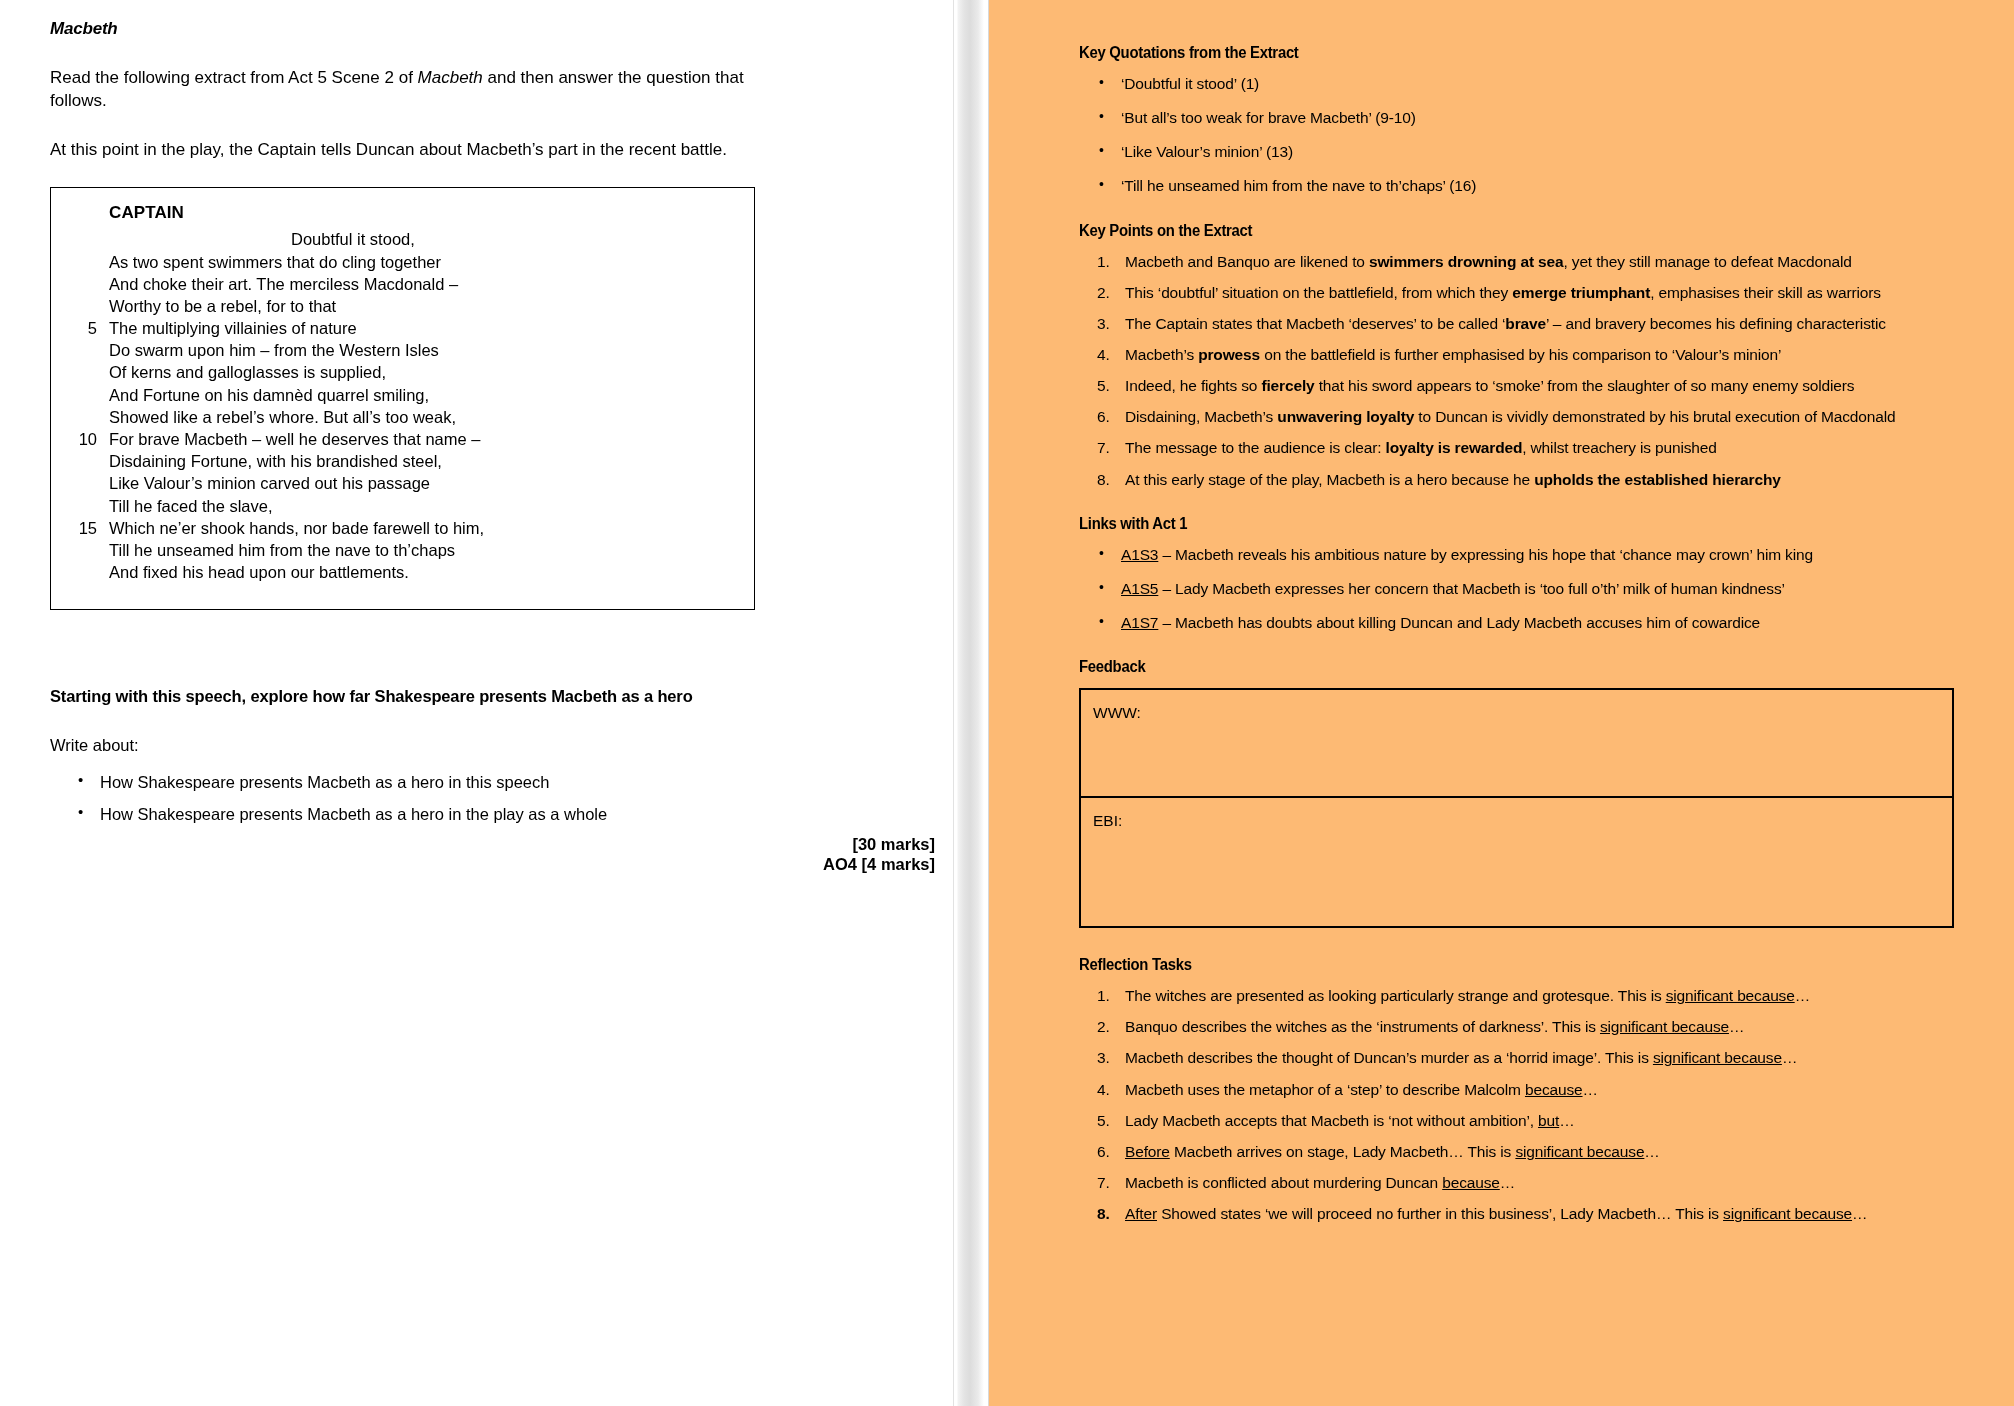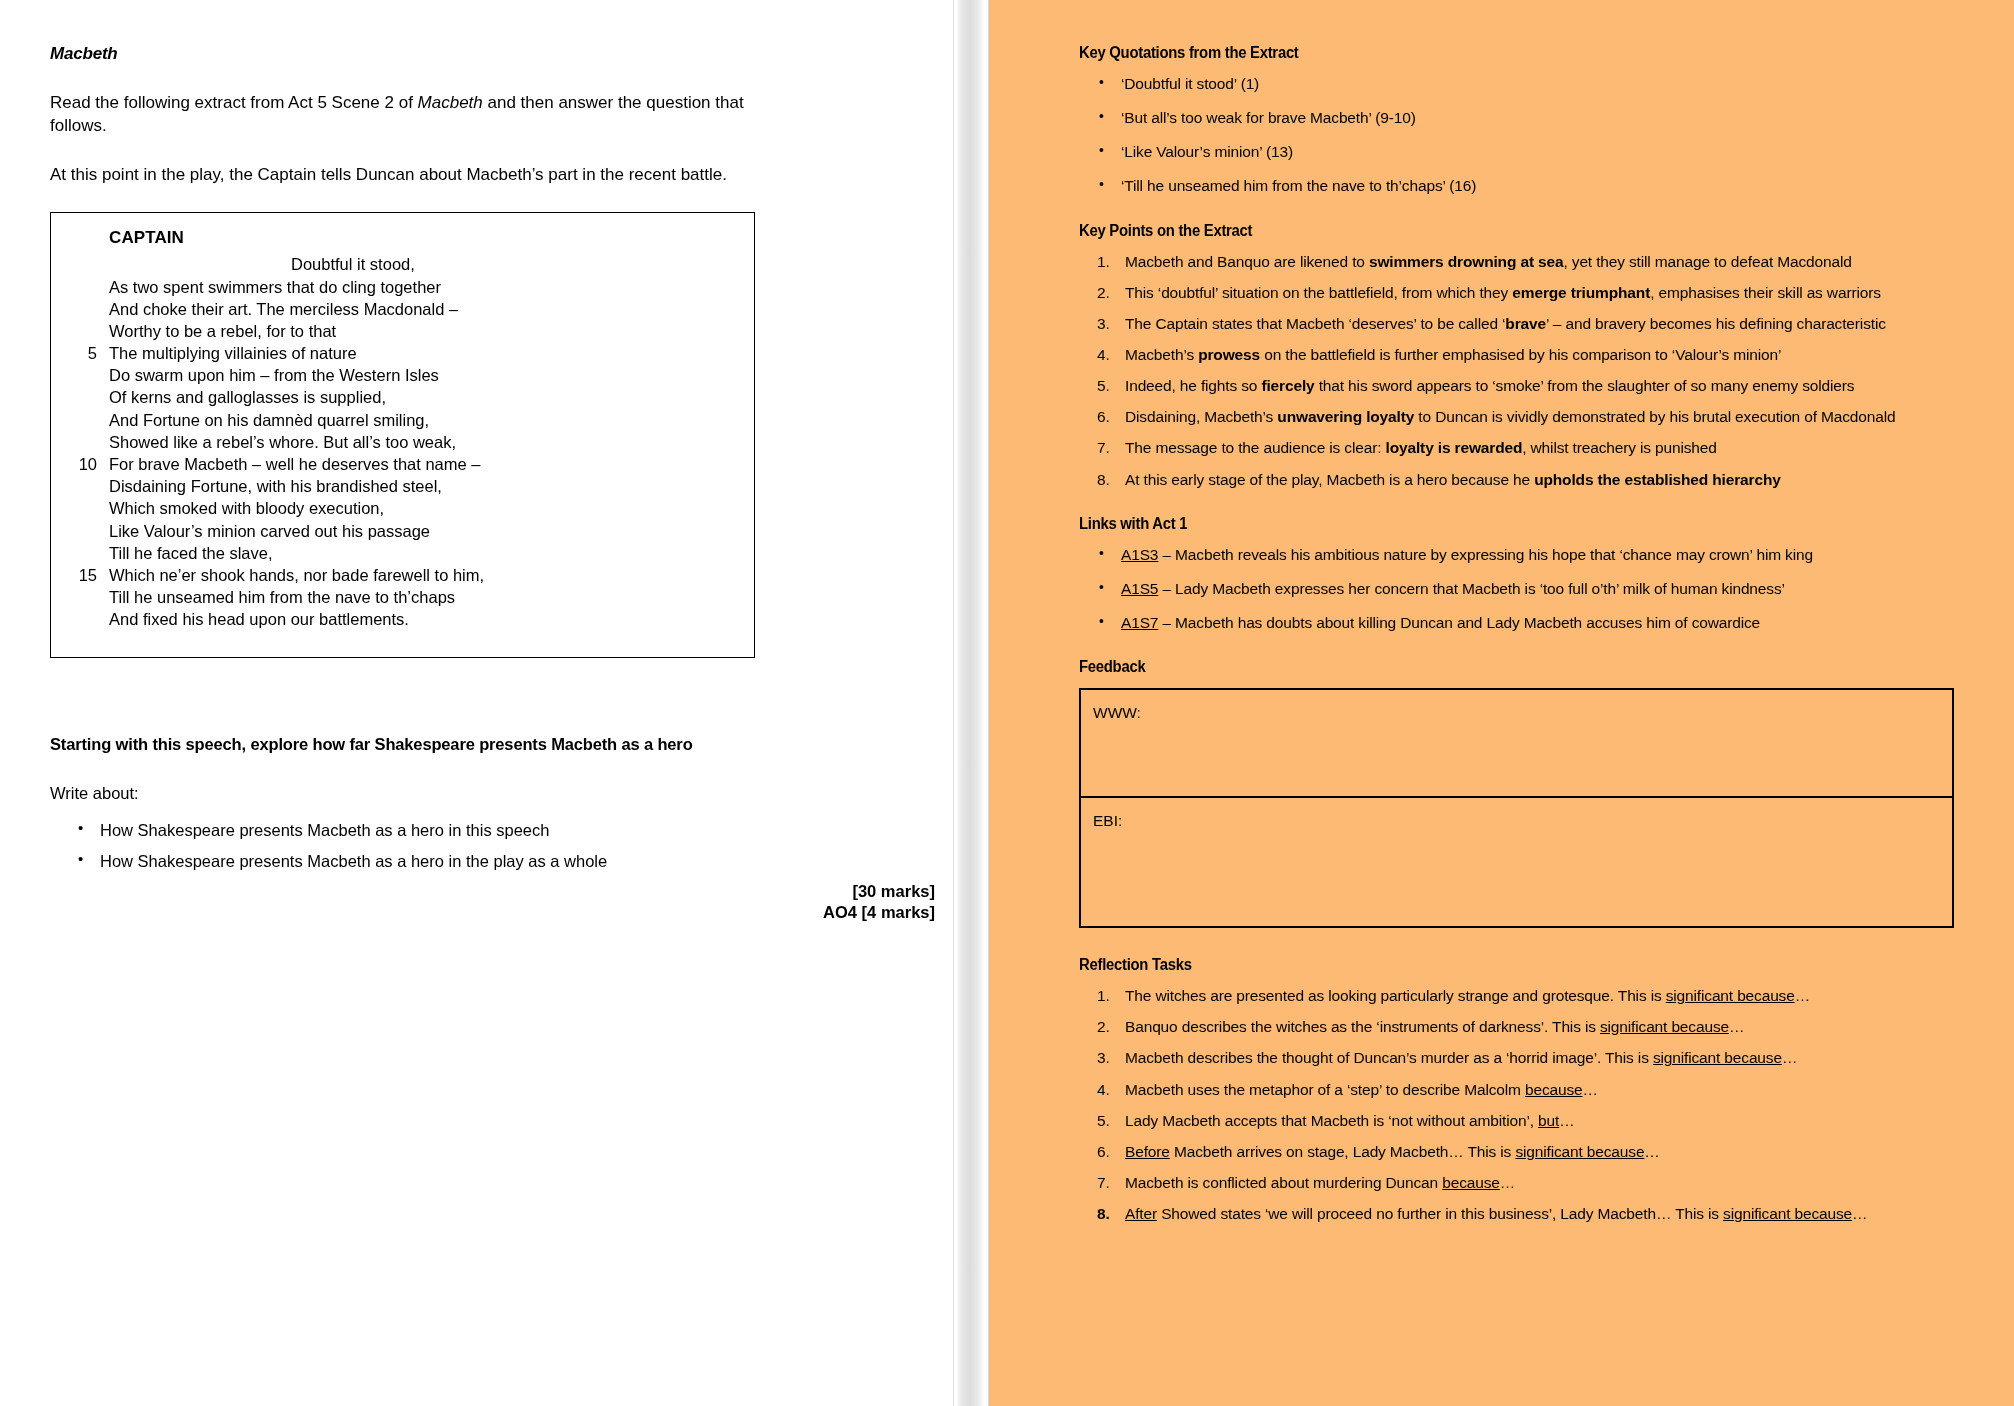--- a/index.html
+++ b/index.html
@@ -23,21 +23,21 @@
     display: flex;
     flex-direction: row;
   }
 
   .left-page {
     width: 990px;
     height: 1052px;
     background: #ffffff;
     position: relative;
     box-sizing: border-box;
-    padding: 44px 0 0 50px;
+    padding: 19px 0 0 50px;
   }
 
   .page-gutter {
     width: 34px;
     height: 1406px;
     background: linear-gradient(to right,
         #ffffff 0px, #ffffff 3px,
         #f3f3f3 4px, #e4e4e4 10px,
         #dcdcdc 16px, #eaeaea 24px,
         #ffffff 30px, #ffffff 34px);
@@ -245,21 +245,20 @@
           <span class="vline"><span>As two spent swimmers that do cling together</span></span>
           <span class="vline"><span>And choke their art. The merciless Macdonald –</span></span>
           <span class="vline"><span>Worthy to be a rebel, for to that</span></span>
           <span class="vline"><span class="vnum">5</span><span>The multiplying villainies of nature</span></span>
           <span class="vline"><span>Do swarm upon him – from the Western Isles</span></span>
           <span class="vline"><span>Of kerns and galloglasses is supplied,</span></span>
           <span class="vline"><span>And Fortune on his damnèd quarrel smiling,</span></span>
           <span class="vline"><span>Showed like a rebel’s whore. But all’s too weak,</span></span>
           <span class="vline"><span class="vnum">10</span><span>For brave Macbeth – well he deserves that name –</span></span>
           <span class="vline"><span>Disdaining Fortune, with his brandished steel,</span></span>
-          <span class="vline"><span>Which smoked with bloody execution,</span></span>
           <span class="vline"><span>Like Valour’s minion carved out his passage</span></span>
           <span class="vline"><span>Till he faced the slave,</span></span>
           <span class="vline"><span class="vnum">15</span><span>Which ne’er shook hands, nor bade farewell to him,</span></span>
           <span class="vline"><span>Till he unseamed him from the nave to th’chaps</span></span>
           <span class="vline"><span>And fixed his head upon our battlements.</span></span>
         </div>
     </div>
 
     <div class="question-heading">Starting with this speech, explore how far Shakespeare presents Macbeth as a hero</div>
 

